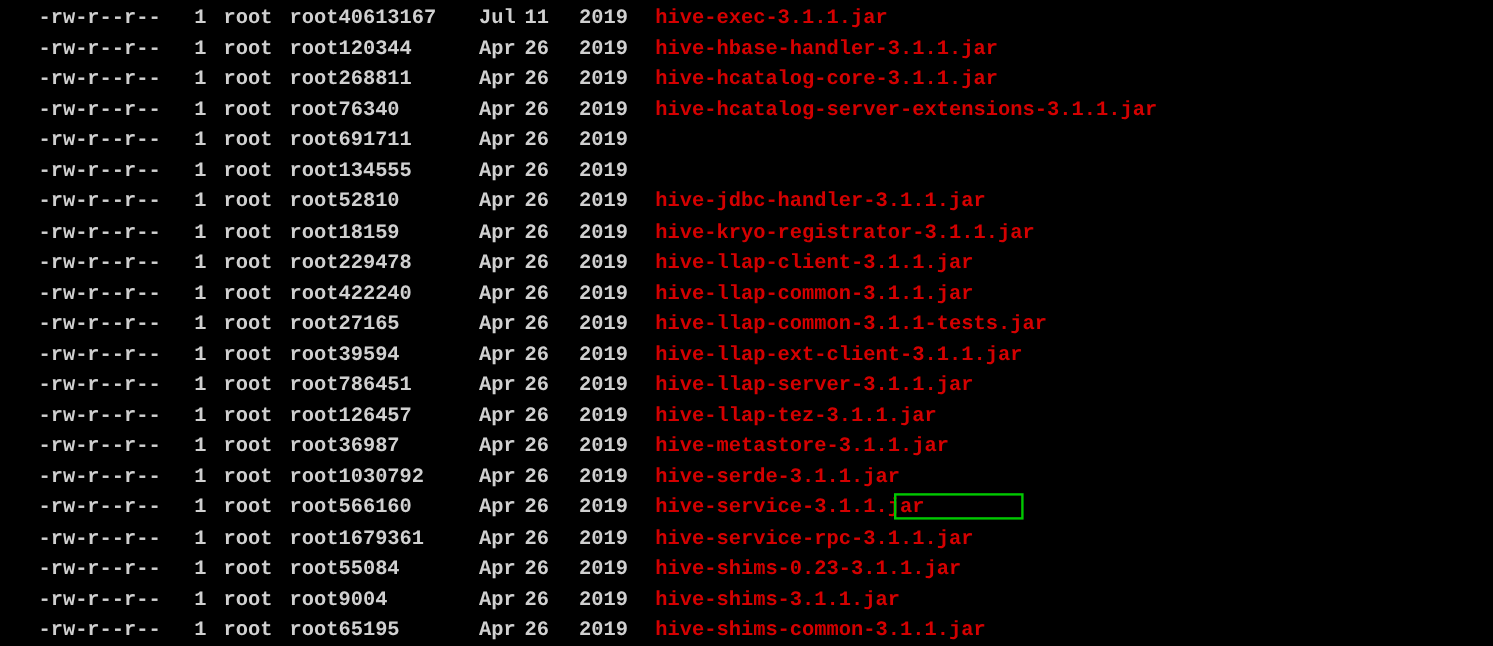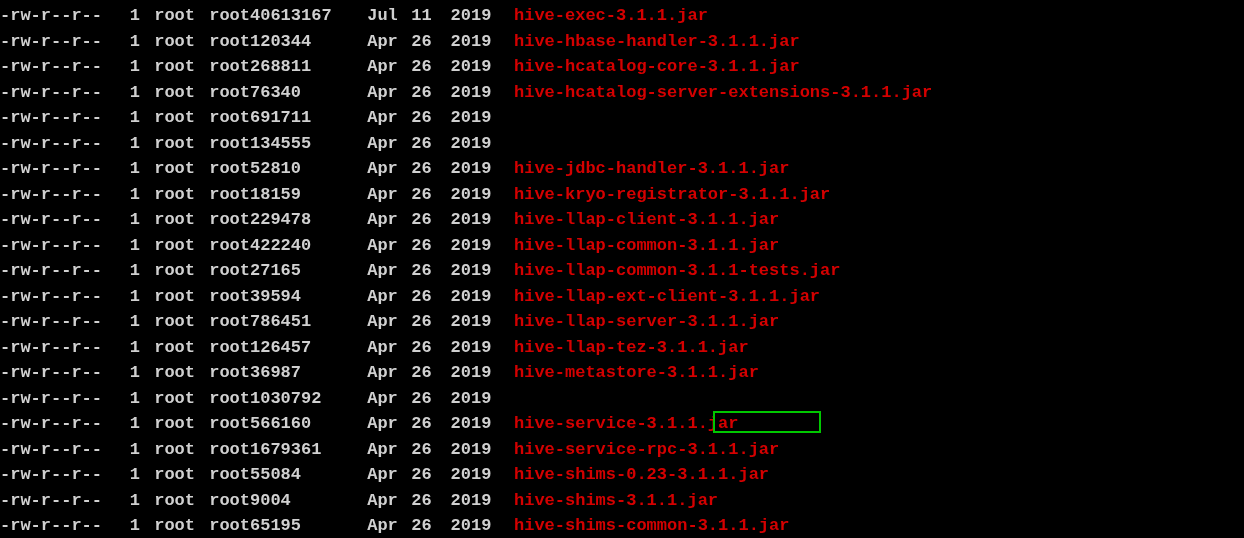--- a/index.html
+++ b/index.html
@@ -11,28 +11,29 @@
     font-family: "Courier New", monospace;
     font-size: 17px;
     line-height: 25.5px;
     font-weight: bold;
     padding-top: 3px;
   }
   .row {
     display: flex;
     white-space: pre;
     color: #d0d0d0;
+    padding-left: 32px;
   }
   .perm { width: 120px; }
   .links { width: 20px; text-align: right; }
   .owner { width: 55px; text-align: right; }
   .group { width: 55px; text-align: right; }
   .size { width: 110px; text-align: left; }
   .month { width: 45px; text-align: center; }
-  .day { width: 33px; text-align: center; }
+  .day { width: 33px; text-align: left; }
   .year { width: 66px; text-align: center; }
   .filename { color: #d40000; margin-left: 10px; position: relative; }
   .cursor-box {
     position: absolute;
     border: 2px solid #00c800;
     top: 0px;
     height: 22px;
   }
 </style>
 </head>
@@ -47,19 +48,19 @@
     <div class="row"><span class="perm">-rw-r--r--</span><span class="links">1</span><span class="owner">root</span><span class="group">root</span><span class="size">134555</span><span class="month">Apr</span><span class="day">26</span><span class="year">2019</span></div>
     <div class="row"><span class="perm">-rw-r--r--</span><span class="links">1</span><span class="owner">root</span><span class="group">root</span><span class="size">52810</span><span class="month">Apr</span><span class="day">26</span><span class="year">2019</span><span class="filename">hive-jdbc-handler-3.1.1.jar</span></div>
     <div class="row"><span class="perm">-rw-r--r--</span><span class="links">1</span><span class="owner">root</span><span class="group">root</span><span class="size">18159</span><span class="month">Apr</span><span class="day">26</span><span class="year">2019</span><span class="filename">hive-kryo-registrator-3.1.1.jar</span></div>
     <div class="row"><span class="perm">-rw-r--r--</span><span class="links">1</span><span class="owner">root</span><span class="group">root</span><span class="size">229478</span><span class="month">Apr</span><span class="day">26</span><span class="year">2019</span><span class="filename">hive-llap-client-3.1.1.jar</span></div>
     <div class="row"><span class="perm">-rw-r--r--</span><span class="links">1</span><span class="owner">root</span><span class="group">root</span><span class="size">422240</span><span class="month">Apr</span><span class="day">26</span><span class="year">2019</span><span class="filename">hive-llap-common-3.1.1.jar</span></div>
     <div class="row"><span class="perm">-rw-r--r--</span><span class="links">1</span><span class="owner">root</span><span class="group">root</span><span class="size">27165</span><span class="month">Apr</span><span class="day">26</span><span class="year">2019</span><span class="filename">hive-llap-common-3.1.1-tests.jar</span></div>
     <div class="row"><span class="perm">-rw-r--r--</span><span class="links">1</span><span class="owner">root</span><span class="group">root</span><span class="size">39594</span><span class="month">Apr</span><span class="day">26</span><span class="year">2019</span><span class="filename">hive-llap-ext-client-3.1.1.jar</span></div>
     <div class="row"><span class="perm">-rw-r--r--</span><span class="links">1</span><span class="owner">root</span><span class="group">root</span><span class="size">786451</span><span class="month">Apr</span><span class="day">26</span><span class="year">2019</span><span class="filename">hive-llap-server-3.1.1.jar</span></div>
     <div class="row"><span class="perm">-rw-r--r--</span><span class="links">1</span><span class="owner">root</span><span class="group">root</span><span class="size">126457</span><span class="month">Apr</span><span class="day">26</span><span class="year">2019</span><span class="filename">hive-llap-tez-3.1.1.jar</span></div>
     <div class="row"><span class="perm">-rw-r--r--</span><span class="links">1</span><span class="owner">root</span><span class="group">root</span><span class="size">36987</span><span class="month">Apr</span><span class="day">26</span><span class="year">2019</span><span class="filename">hive-metastore-3.1.1.jar</span></div>
-    <div class="row"><span class="perm">-rw-r--r--</span><span class="links">1</span><span class="owner">root</span><span class="group">root</span><span class="size">1030792</span><span class="month">Apr</span><span class="day">26</span><span class="year">2019</span></div>
+    <div class="row"><span class="perm">-rw-r--r--</span><span class="links">1</span><span class="owner">root</span><span class="group">root</span><span class="size">1030792</span><span class="month">Apr</span><span class="day">26</span><span class="year">2019</span><span class="filename">hive-serde-3.1.1.jar</span></div>
     <div class="row"><span class="perm">-rw-r--r--</span><span class="links">1</span><span class="owner">root</span><span class="group">root</span><span class="size">566160</span><span class="month">Apr</span><span class="day">26</span><span class="year">2019</span><span class="filename">hive-service-3.1.1.jar<span class="cursor-box" style="left: 199px; width: 108px;"></span></span></div>
     <div class="row"><span class="perm">-rw-r--r--</span><span class="links">1</span><span class="owner">root</span><span class="group">root</span><span class="size">1679361</span><span class="month">Apr</span><span class="day">26</span><span class="year">2019</span><span class="filename">hive-service-rpc-3.1.1.jar</span></div>
     <div class="row"><span class="perm">-rw-r--r--</span><span class="links">1</span><span class="owner">root</span><span class="group">root</span><span class="size">55084</span><span class="month">Apr</span><span class="day">26</span><span class="year">2019</span><span class="filename">hive-shims-0.23-3.1.1.jar</span></div>
     <div class="row"><span class="perm">-rw-r--r--</span><span class="links">1</span><span class="owner">root</span><span class="group">root</span><span class="size">9004</span><span class="month">Apr</span><span class="day">26</span><span class="year">2019</span><span class="filename">hive-shims-3.1.1.jar</span></div>
     <div class="row"><span class="perm">-rw-r--r--</span><span class="links">1</span><span class="owner">root</span><span class="group">root</span><span class="size">65195</span><span class="month">Apr</span><span class="day">26</span><span class="year">2019</span><span class="filename">hive-shims-common-3.1.1.jar</span></div>
   </div>
 
 </body></html>

